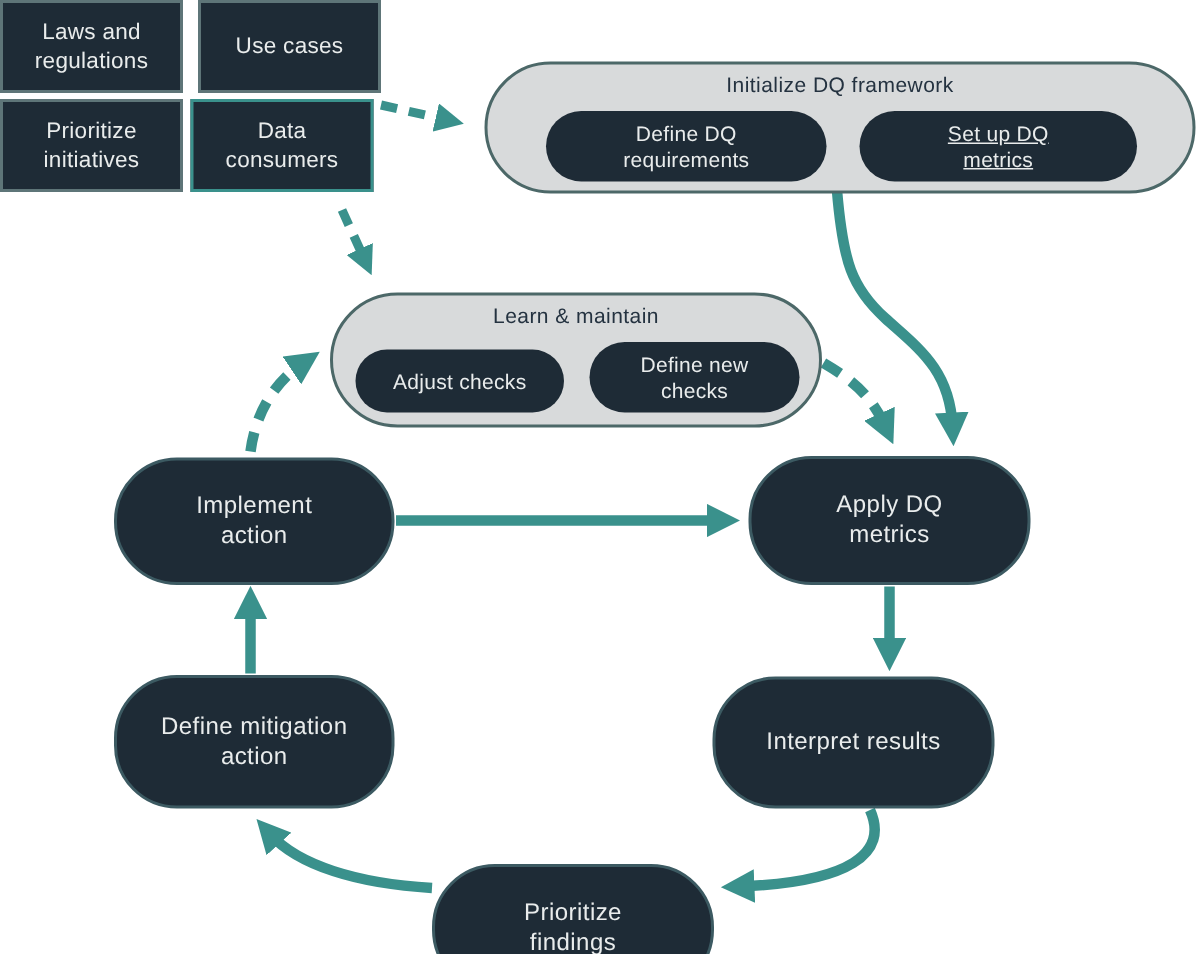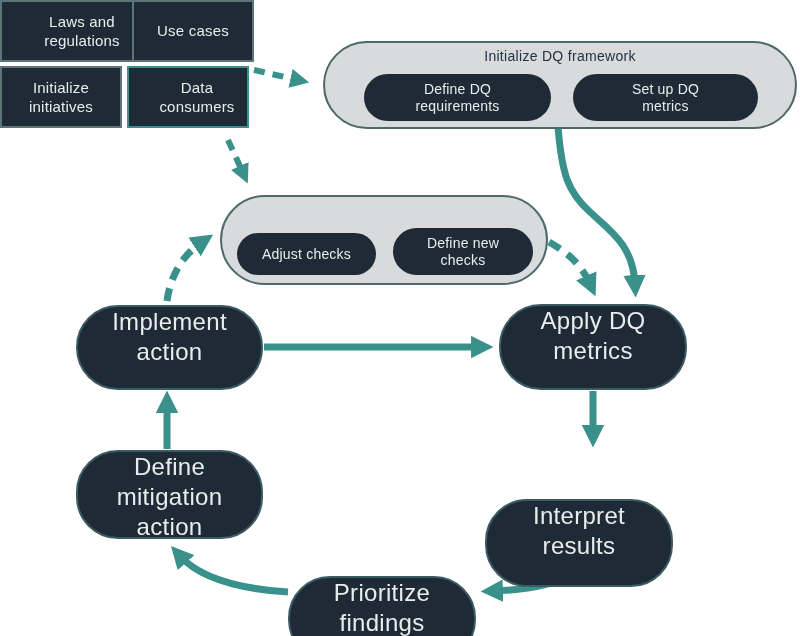--- a/index.html
+++ b/index.html
@@ -20,24 +20,24 @@
     position:absolute;
     width:118px;height:58px;
     background:#1e2b36;
     border:2px solid #5e7578;
     color:#e9ecec;
     display:flex;align-items:center;justify-content:center;
     text-align:center;
     font-size:15px;line-height:1.3;letter-spacing:.2px;
     z-index:2;
   }
-  #box-laws{left:0;top:0;padding-left:21px;}
+  #box-laws{left:0;top:0;}
   #box-usecases{left:112px;top:0;margin-left:20px;}
   #box-strategic{left:0;top:66px;}
-  #box-dataconsumers{left:127px;top:66px;border-color:#3a918c;justify-content:flex-end;}
+  #box-dataconsumers{left:127px;top:66px;border-color:#3a918c;}
   .grid-box .lbl{max-width:100px;}
 
   
   .group{
     position:absolute;
     background:#d8dadb;
     border:2px solid #4c6868;
     border-radius:46px;
     z-index:2;
   }
@@ -54,41 +54,41 @@
     position:absolute;
     background:#1e2b36;
     border-radius:24px;
     color:#e9ecec;
     display:flex;align-items:center;justify-content:center;
     text-align:center;
     font-size:14px;line-height:1.18;letter-spacing:.2px;
   }
   #pill-define-req{left:39px;top:31px;width:187px;height:47px;}
   #pill-define-req .lbl{max-width:120px;}
-  #pill-setup-metrics{left:248px;top:31px;width:185px;height:47px;}
+  #pill-setup-metrics{left:248px;top:31px;width:185px;height:47px;text-decoration:underline;}
   #pill-setup-metrics .lbl{max-width:100px;}
   #pill-adjust-checks{left:15px;top:36px;width:139px;height:42px;}
   #pill-define-new{left:171px;top:31px;width:140px;height:47px;}
   #pill-define-new .lbl{max-width:105px;}
 
   
   .node{
     position:absolute;
     background:#1e2b36;
     border:2px solid #3c5a62;
     border-radius:42px;
     color:#e9ecec;
-    display:flex;justify-content:center;
+    display:flex;align-items:center;justify-content:center;
     text-align:center;
-    font-size:24px;line-height:1.25;letter-spacing:.3px;
+    font-size:16px;line-height:1.25;letter-spacing:.3px;
     z-index:2;
   }
   .node .lbl{max-width:125px;}
   #node-apply{left:499px;top:304px;width:184px;height:82px;}
-  #node-interpret{left:485px;top:451px;width:184px;height:84px;margin-top:48px;}
+  #node-interpret{left:475px;top:451px;width:184px;height:84px;}
   #node-prioritize{left:288px;top:548px;width:184px;height:82px;margin-top:28px;}
   #node-develop{left:76px;top:450px;width:183px;height:85px;}
   #node-implement{left:76px;top:305px;width:183px;height:81px;}
 </style>
 </head>
 <body>
 
 <div class="canvas">
 
   <svg class="arrows" viewBox="0 0 800 636" xmlns="http://www.w3.org/2000/svg">
@@ -119,37 +119,38 @@
     <path d="M 167 449 L 167 404" stroke="#3a918c" stroke-width="7" fill="none" marker-end="url(#ah)"></path>
   </svg>
 
   <div class="grid-box" id="box-laws">
     <span class="lbl">Laws and regulations</span>
   </div>
   <div class="grid-box" id="box-usecases">
     <span class="lbl">Use cases</span>
   </div>
   <div class="grid-box" id="box-strategic">
-    <span class="lbl">Initialize initiatives</span>
+    <span class="lbl">Prioritize initiatives</span>
   </div>
   <div class="grid-box" id="box-dataconsumers">
     <span class="lbl">Data consumers</span>
   </div>
 
   <div class="group" id="group-initialize">
     <div class="group-title">Initialize DQ framework</div>
     <div class="group-pill" id="pill-define-req">
       <span class="lbl">Define DQ requirements</span>
     </div>
     <div class="group-pill" id="pill-setup-metrics">
       <span class="lbl">Set up DQ metrics</span>
     </div>
   </div>
 
   <div class="group" id="group-learn">
+    <div class="group-title">Learn &amp; maintain</div>
     <div class="group-pill" id="pill-define-new">
       <span class="lbl">Define new checks</span>
     </div>
     <div class="group-pill" id="pill-adjust-checks">
       <span class="lbl">Adjust checks</span>
     </div>
   </div>
 
   <div class="node" id="node-apply">
     <span class="lbl">Apply DQ metrics</span>

